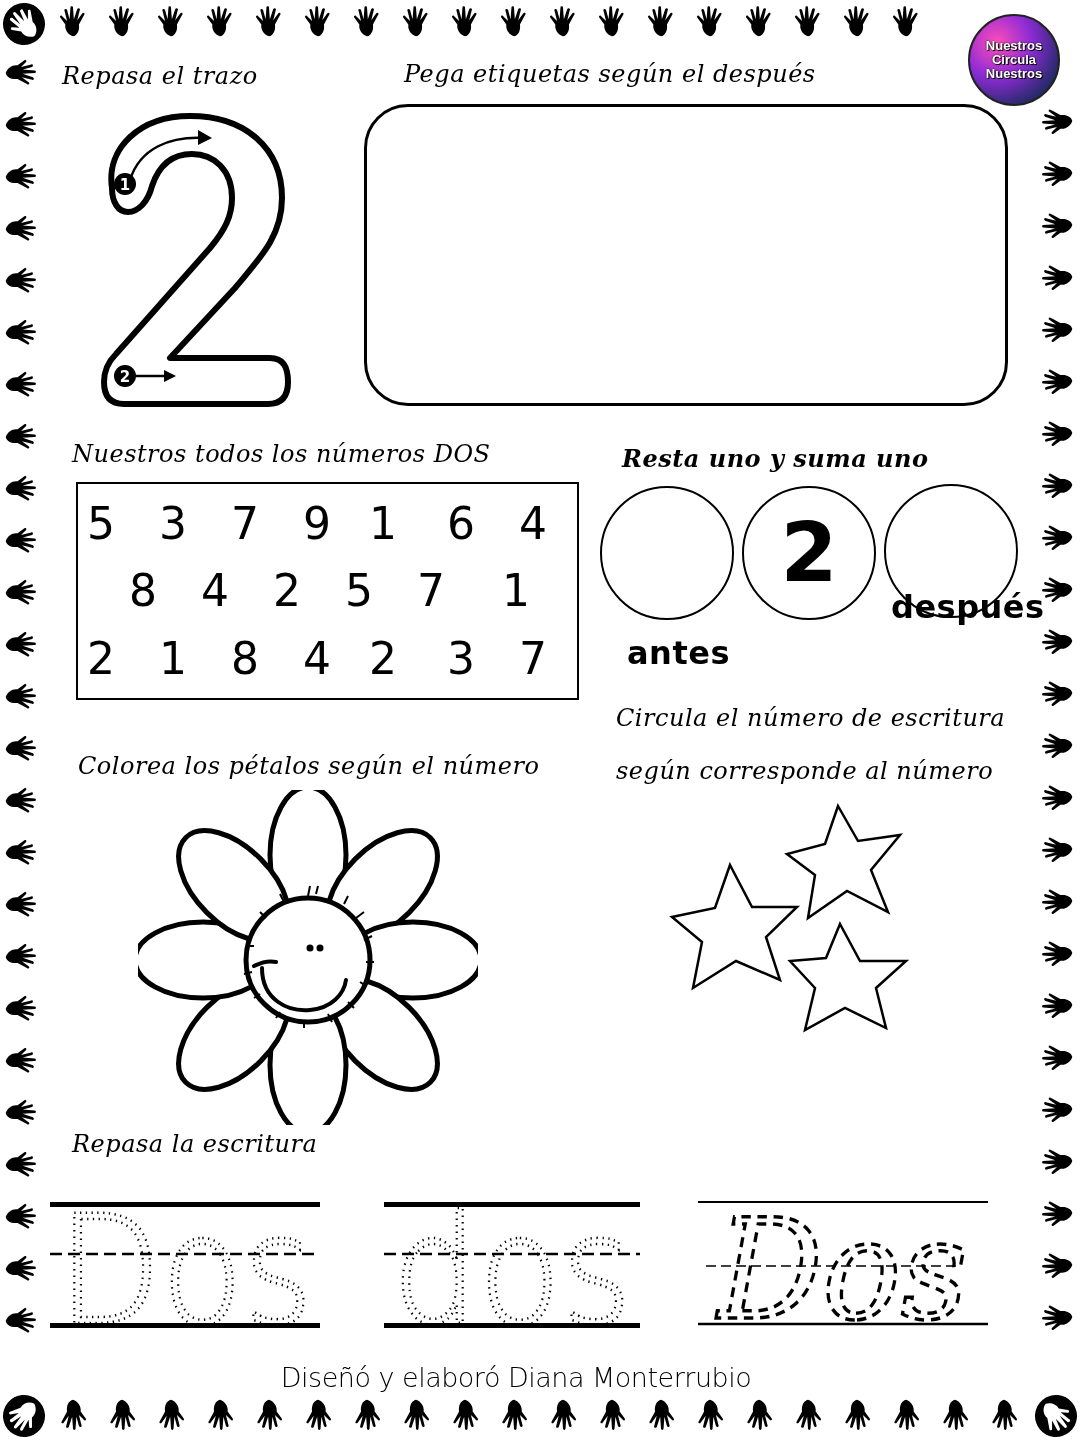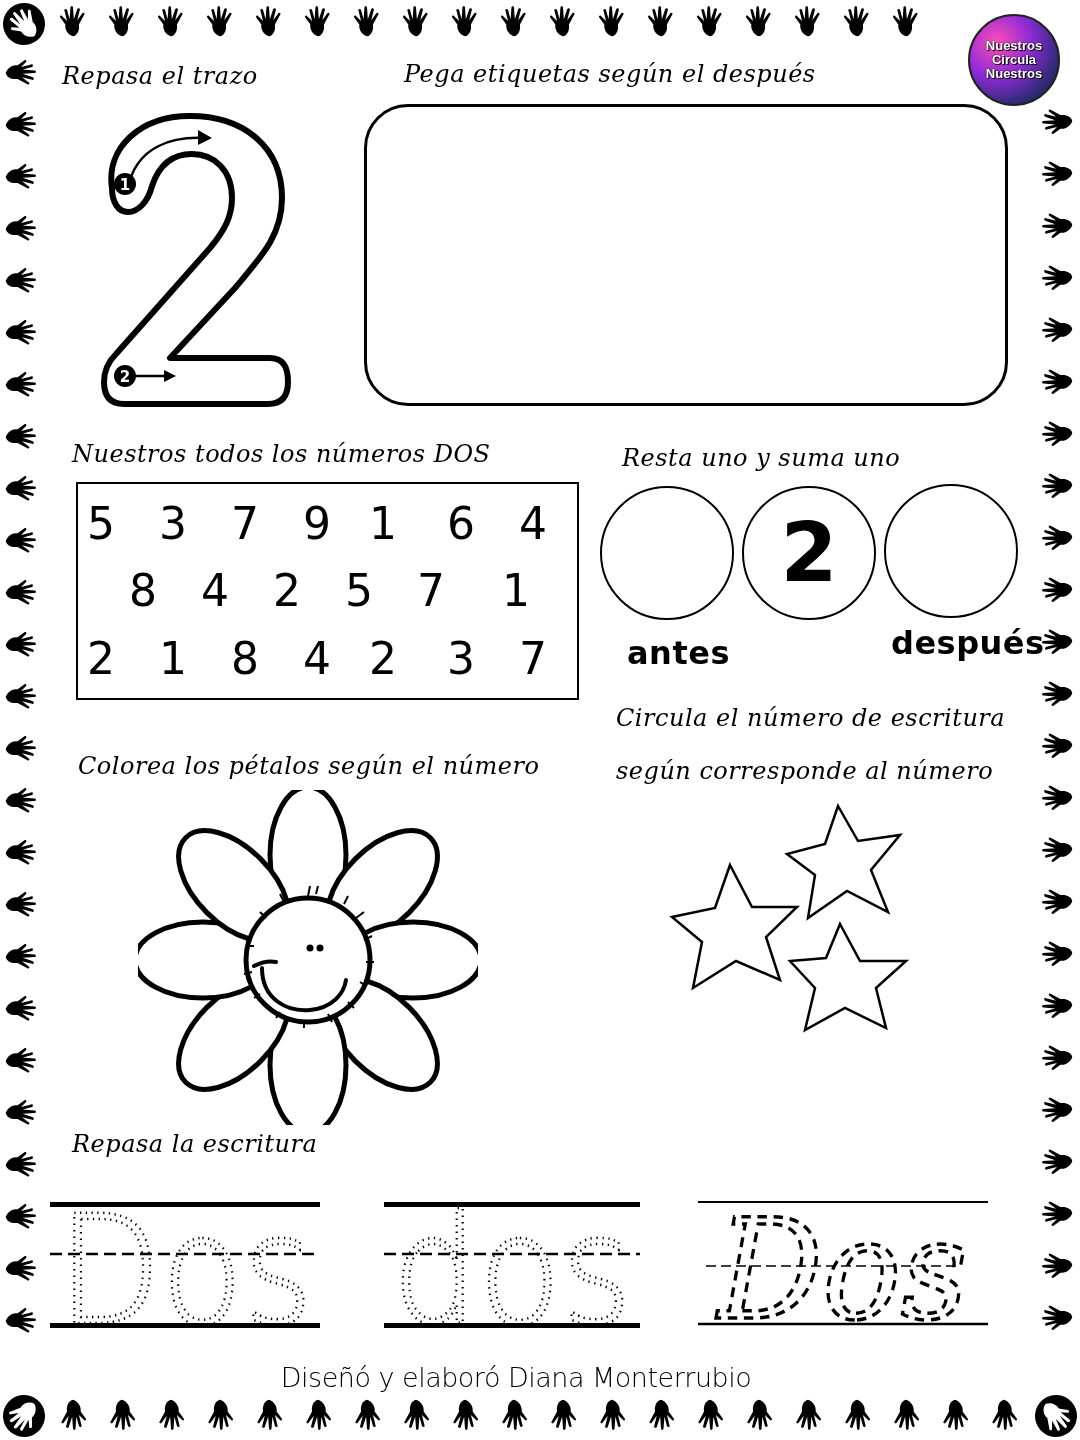--- a/index.html
+++ b/index.html
@@ -350,28 +350,28 @@
       <div class="grid-num" style="left: 3px; top: 153px;">2</div>
       <div class="grid-num" style="left: 75px; top: 153px;">1</div>
       <div class="grid-num" style="left: 147px; top: 153px;">8</div>
       <div class="grid-num" style="left: 219px; top: 153px;">4</div>
       <div class="grid-num" style="left: 285px; top: 153px;">2</div>
       <div class="grid-num" style="left: 363px; top: 153px;">3</div>
       <div class="grid-num" style="left: 435px; top: 153px;">7</div>
     </div>
 </div>
 
-<div class="label" style="left:622px; top:444px;">Resta uno y suma uno</div>
+<div class="label" style="left:622px; top:444px;font-weight:bold;">Resta uno y suma uno</div>
 <div class="circle" style="left:600px; top:486px;"></div>
 <div class="circle" style="left:742px; top:486px;">
   <span class="circle-num">2</span>
 </div>
 <div class="circle" style="left:884px; top:484px;"></div>
 <div class="circle-cap" style="left:627px; top:634px;text-align:right;">antes</div>
-<div class="circle-cap" style="left:891px; top:624px;text-align:center;">después</div>
+<div class="circle-cap" style="left:891px; top:588px;text-align:center;">después</div>
 
 <div class="label" style="left:616px; top:704px;">Circula el número de escritura</div>
 <div class="label" style="left:616px; top:749px;margin-top:8px;">según corresponde al número</div>
 <svg class="abs" style="left:650px; top:790px;" width="280" height="250" viewBox="0 0 280 250">
   <g fill="none" stroke="#000" stroke-width="2.5" stroke-linejoin="miter">
     <polygon points="80,75 102,117 147,117 116,147 130,190 86,171 43,198 52,152 22,127 65,118"></polygon>
     <polygon points="188,16 208,51 250,45 221,80 238,122 197,101 158,128 165,85 137,64 175,54"></polygon>
     <polygon points="190,134 210,171 256,171 226,198 236,238 195,218 155,240 165,198 140,171 176,168"></polygon>
   </g>
 </svg>

